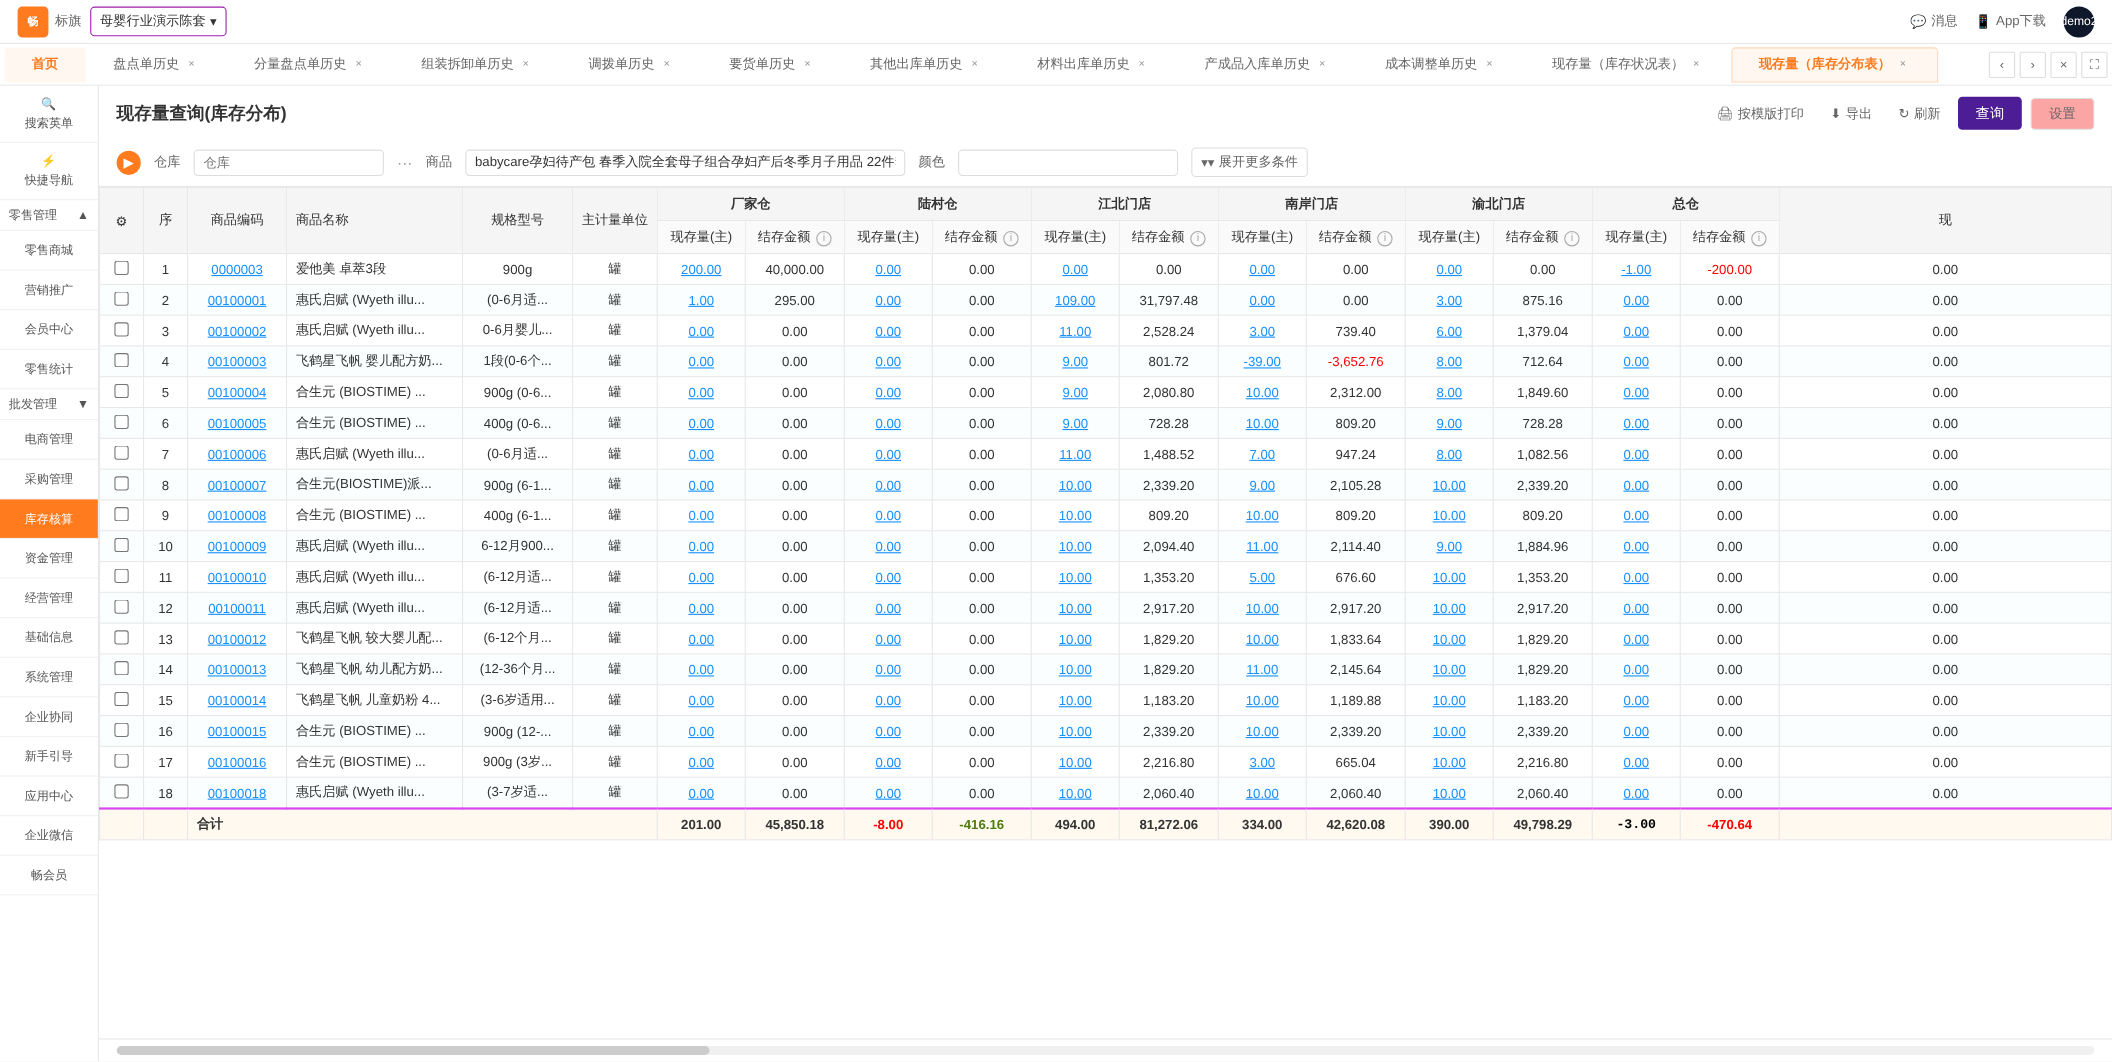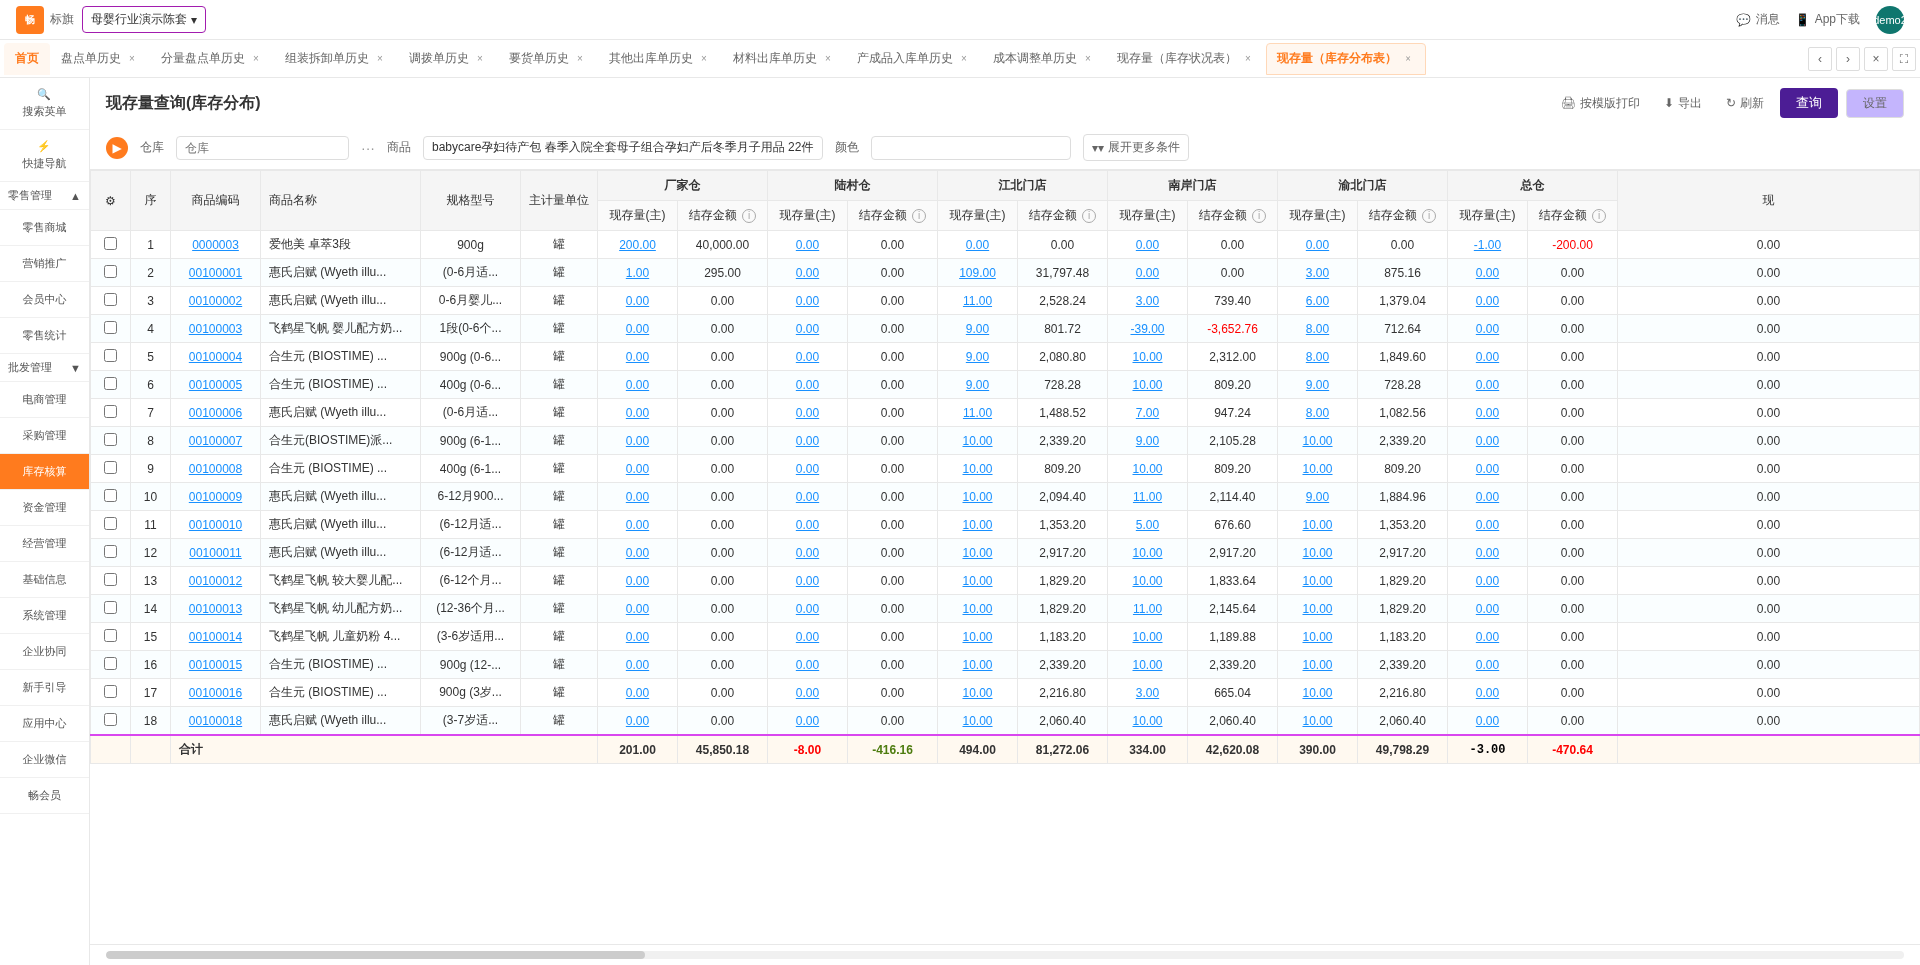--- a/index.html
+++ b/index.html
@@ -15,37 +15,37 @@
       border-bottom: 1px solid #e8e8e8;
       justify-content: space-between;
     }
     .top-bar-left { display: flex; align-items: center; gap: 8px; }
     .logo-area { display: flex; align-items: center; gap: 6px; }
     .logo-icon { width: 28px; height: 28px; background: #ff7b1e; border-radius: 4px; display: flex; align-items: center; justify-content: center; color: white; font-size: 10px; font-weight: bold; }
     .logo-text { font-size: 12px; color: #666; }
     .industry-selector { display: flex; align-items: center; gap: 4px; padding: 4px 8px; border: 1px solid #a21caf; border-radius: 4px; cursor: pointer; font-size: 12px; color: #333; }
     .top-bar-right { display: flex; align-items: center; gap: 16px; }
     .top-bar-action { display: flex; align-items: center; gap: 4px; color: #666; cursor: pointer; font-size: 12px; }
-    .user-avatar { width: 28px; height: 28px; border-radius: 50%; background: #0f766e; display: flex; align-items: center; justify-content: center; color: white; font-size: 11px; text-align: center; }
+    .user-avatar { width: 28px; height: 28px; border-radius: 50%; background: #0f172a; display: flex; align-items: center; justify-content: center; color: white; font-size: 11px; text-align: center; }
 
     
     .tab-bar {
       height: 38px;
       background: #fff;
       display: flex;
       align-items: center;
       border-bottom: 1px solid #e8e8e8;
       padding: 0 4px;
       overflow: hidden;
     }
     .tab-item {
       display: flex;
       align-items: center;
       gap: 4px;
-      padding: 0 10px;
+      padding: 0 24px;
       height: 32px;
       border-radius: 4px 4px 0 0;
       cursor: pointer;
       font-size: 12px;
       color: #666;
       white-space: nowrap;
       border: 1px solid transparent;
       position: relative;
     }
     .tab-item.home {
@@ -113,21 +113,21 @@
     }
     .page-title { font-size: 16px; font-weight: bold; color: #333; text-align: center; }
     .page-actions { display: flex; align-items: center; gap: 8px; }
     .btn-print, .btn-export, .btn-refresh {
       display: flex; align-items: center; gap: 4px; font-size: 12px; color: #666; cursor: pointer; padding: 4px 8px;
     }
     .btn-query {
       background: #4c1d95; color: white; border: none; padding: 6px 16px; border-radius: 4px; cursor: pointer; font-size: 13px;
     }
     .btn-setting {
-      background: #c4b5fd; color: #666; border: 1px solid #ddd; padding: 5px 16px; border-radius: 4px; cursor: pointer; font-size: 12px;
+      background: #fca5a5; color: #666; border: 1px solid #ddd; padding: 5px 16px; border-radius: 4px; cursor: pointer; font-size: 12px;
     }
 
     
     .filter-row {
       display: flex;
       align-items: center;
       gap: 12px;
       padding: 8px 0;
       flex-wrap: wrap;
     }

